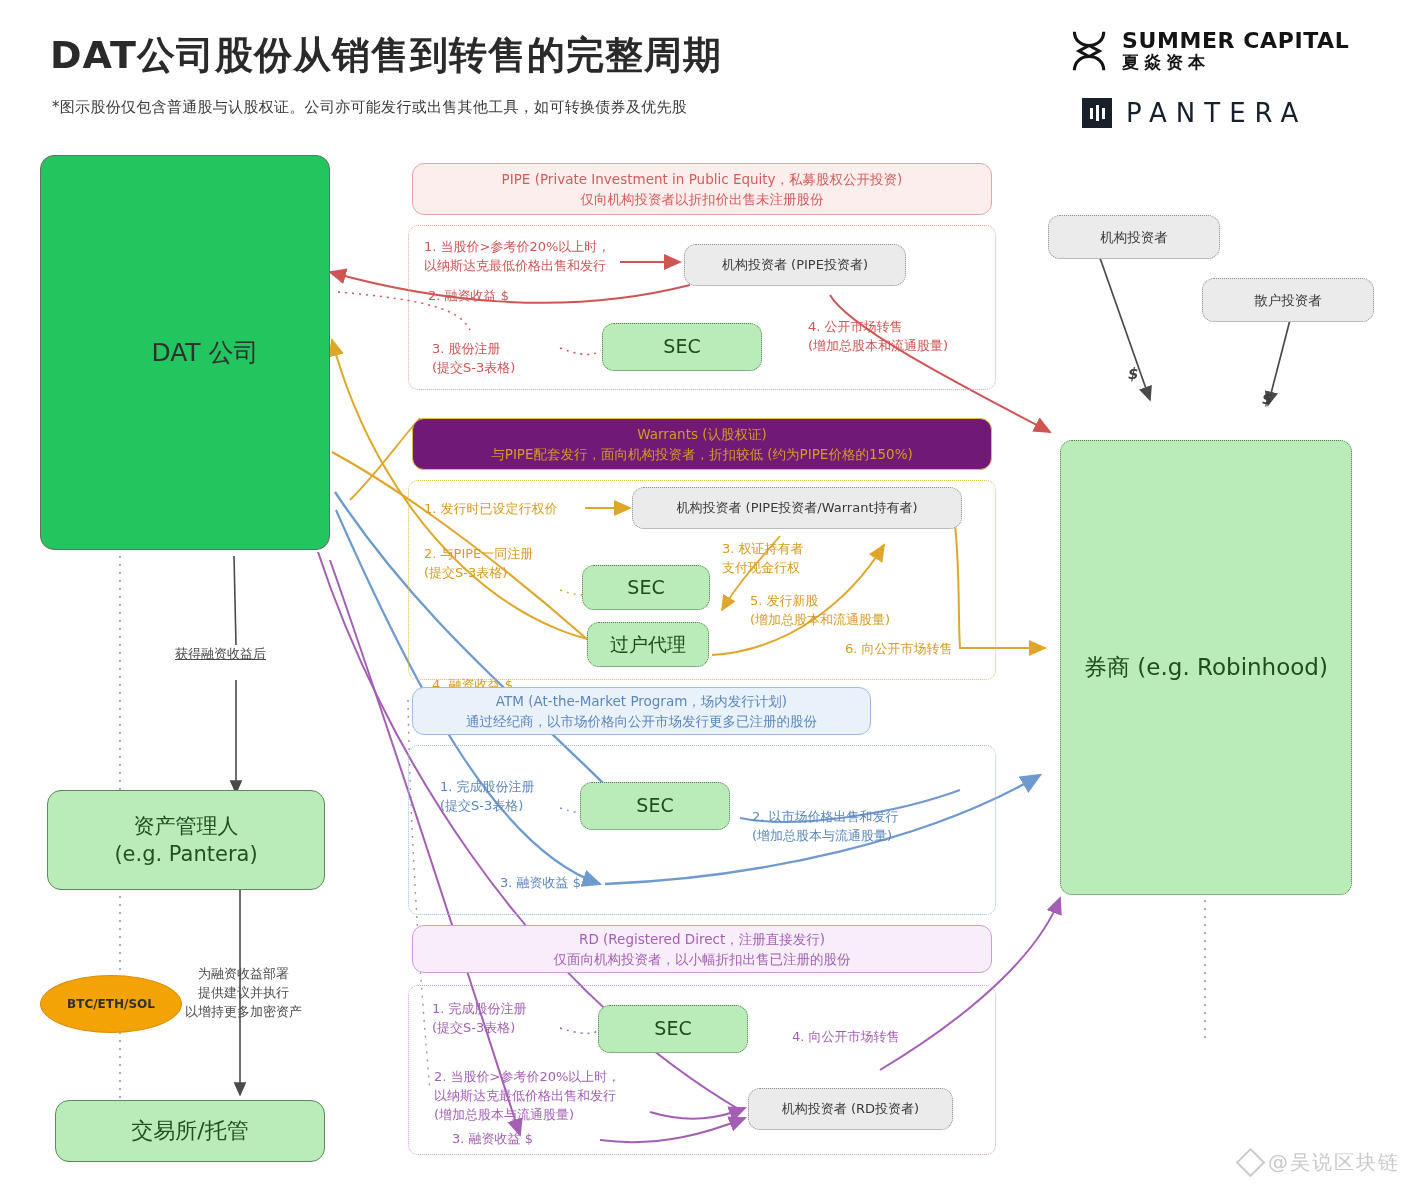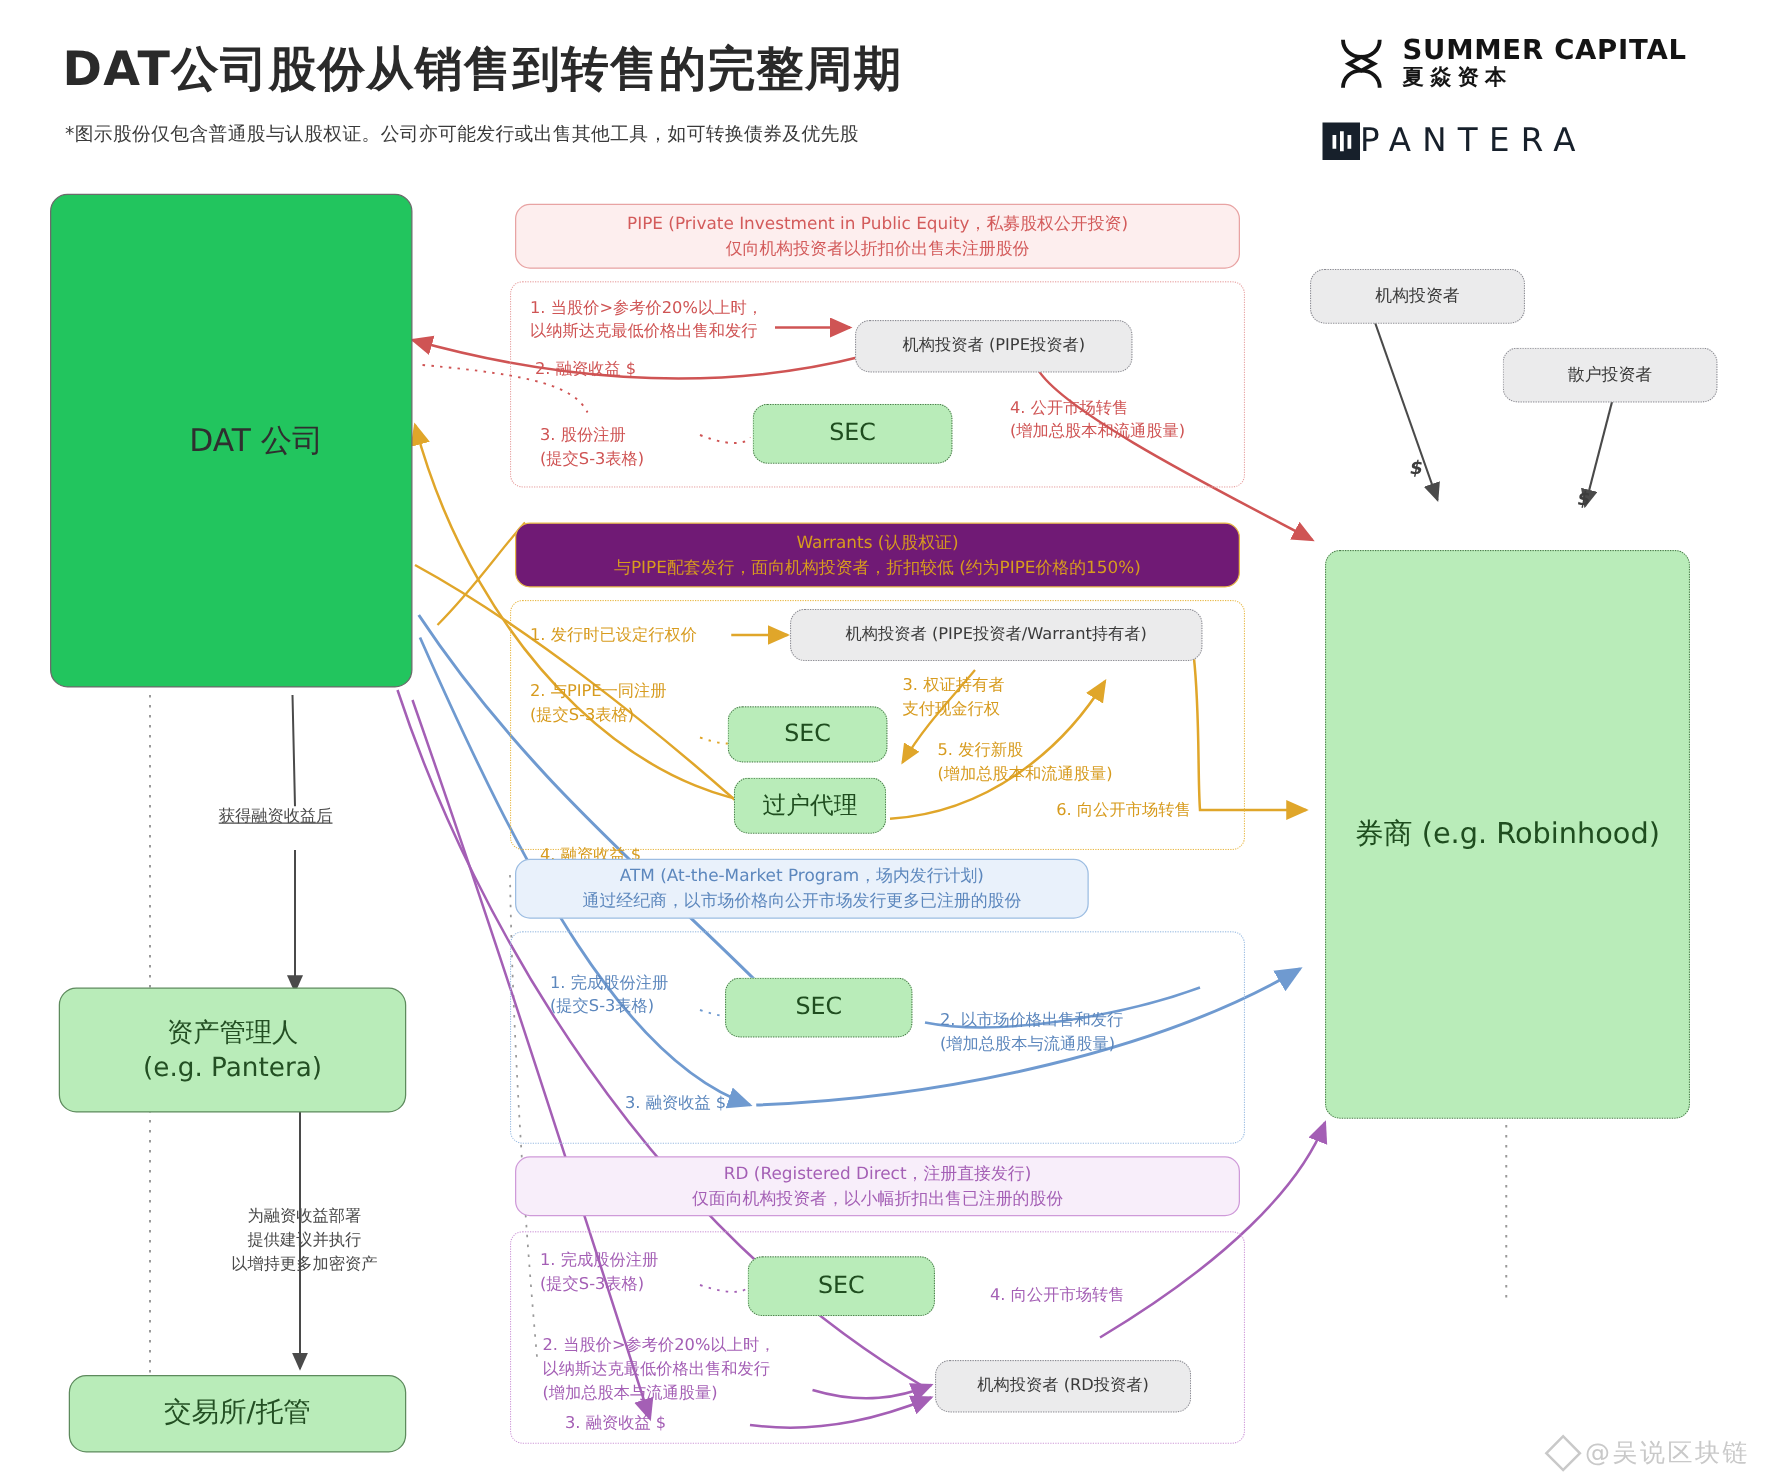--- a/index.html
+++ b/index.html
@@ -10,21 +10,21 @@
   .abs{position:absolute;box-sizing:border-box;}
 
   
   .title{left:50px;top:30px;font-size:38px;font-weight:700;letter-spacing:1px;color:#2a2a2a;}
   .subtitle{left:52px;top:98px;font-size:15px;color:#3a3a3a;letter-spacing:.3px;}
 
   .logo-sc{left:1068px;top:28px;display:flex;align-items:center;gap:10px;}
   .sc-mark{width:44px;height:46px;}
   .sc-text-en{font-size:22px;font-weight:700;letter-spacing:.6px;color:#141414;line-height:1.05;}
   .sc-text-cn{font-size:17px;font-weight:700;letter-spacing:5px;color:#141414;line-height:1.2;}
-  .logo-pt{left:1058px;top:98px;display:flex;align-items:center;}
+  .logo-pt{left:1082px;top:98px;display:flex;align-items:center;gap:14px;}
   .pt-mark{width:30px;height:30px;background:#17202b;display:flex;align-items:center;
            justify-content:center;gap:3px;}
   .pt-bar{width:3px;background:#fff;}
   .pt-text{font-size:26px;letter-spacing:9px;color:#17202b;font-weight:400;}
 
   
   .node{display:flex;align-items:center;justify-content:center;text-align:center;
         border-radius:14px;line-height:1.35;}
   .node-white{background:#22c55e;border:1.6px solid #6b6b6b;padding-left:40px;}
   .node-green{background:#b9ecb9;border:1.7px dotted #4c7a4c;border-radius:12px;}
@@ -150,20 +150,21 @@
     <path d="M1205,900 L1205,1040" stroke="#9a9a9a" stroke-width="1.6" fill="none" stroke-dasharray="2,6"></path>
   </svg>
 
   <div class="abs node node-white" style="left:40px;top:155px;width:290px;height:395px;font-size:25px;color:#2f2f2f;">DAT 公司</div>
 
   <div class="abs step s-dark" style="left:175px;top:645px;text-align:center;text-decoration:underline;">获得融资收益后</div>
 
   <div class="abs node node-green-solid" style="left:47px;top:790px;width:278px;height:100px;font-size:21px;color:#234f23;white-space:pre-line;">资产管理人
 (e.g. Pantera)</div>
 
+  <div class="abs node node-orange" style="left:40px;top:975px;width:142px;height:58px;font-size:12px;font-weight:700;color:#2f2f2f;">BTC/ETH/SOL</div>
 
   <div class="abs step s-dark" style="left:185px;top:965px;text-align:center;">为融资收益部署
 提供建议并执行
 以增持更多加密资产</div>
 
   <div class="abs node node-green-solid" style="left:55px;top:1100px;width:270px;height:62px;font-size:22px;color:#234f23;">交易所/托管</div>
 
   <div class="abs node node-grey" style="left:1048px;top:215px;width:172px;height:44px;font-size:13.5px;color:#3a3a3a;">机构投资者</div>
 
   <div class="abs node node-grey" style="left:1202px;top:278px;width:172px;height:44px;font-size:13.5px;color:#3a3a3a;">散户投资者</div>
@@ -181,21 +182,21 @@
   <div class="abs zone zone-pipe" style="left:408px;top:225px;width:588px;height:165px;"></div>
 
   <div class="abs step s-red" style="left:424px;top:238px;">1. 当股价&gt;参考价20%以上时，
 以纳斯达克最低价格出售和发行</div>
   <div class="abs step s-red" style="left:428px;top:287px;">2. 融资收益 $</div>
   <div class="abs step s-red" style="left:432px;top:340px;">3. 股份注册
 (提交S-3表格)</div>
   <div class="abs step s-red" style="left:808px;top:318px;">4. 公开市场转售
 (增加总股本和流通股量)</div>
 
-  <div class="abs node node-grey" style="left:684px;top:244px;width:222px;height:42px;font-size:13px;color:#3a3a3a;margin-top:12px;">机构投资者 (PIPE投资者)</div>
+  <div class="abs node node-grey" style="left:684px;top:244px;width:222px;height:42px;font-size:13px;color:#3a3a3a;">机构投资者 (PIPE投资者)</div>
   <div class="abs node node-green" style="left:602px;top:323px;width:160px;height:48px;font-size:19px;color:#1f4d1f;">SEC</div>
 
   <div class="abs banner banner-warrant" style="left:412px;top:418px;width:580px;height:52px;">
     <div>Warrants (认股权证)</div>
     <div>与PIPE配套发行，面向机构投资者，折扣较低 (约为PIPE价格的150%)</div>
   </div>
   <div class="abs zone zone-warrant" style="left:408px;top:480px;width:588px;height:200px;"></div>
 
   <div class="abs step s-gold" style="left:424px;top:500px;">1. 发行时已设定行权价</div>
   <div class="abs step s-gold" style="left:424px;top:545px;">2. 与PIPE一同注册

